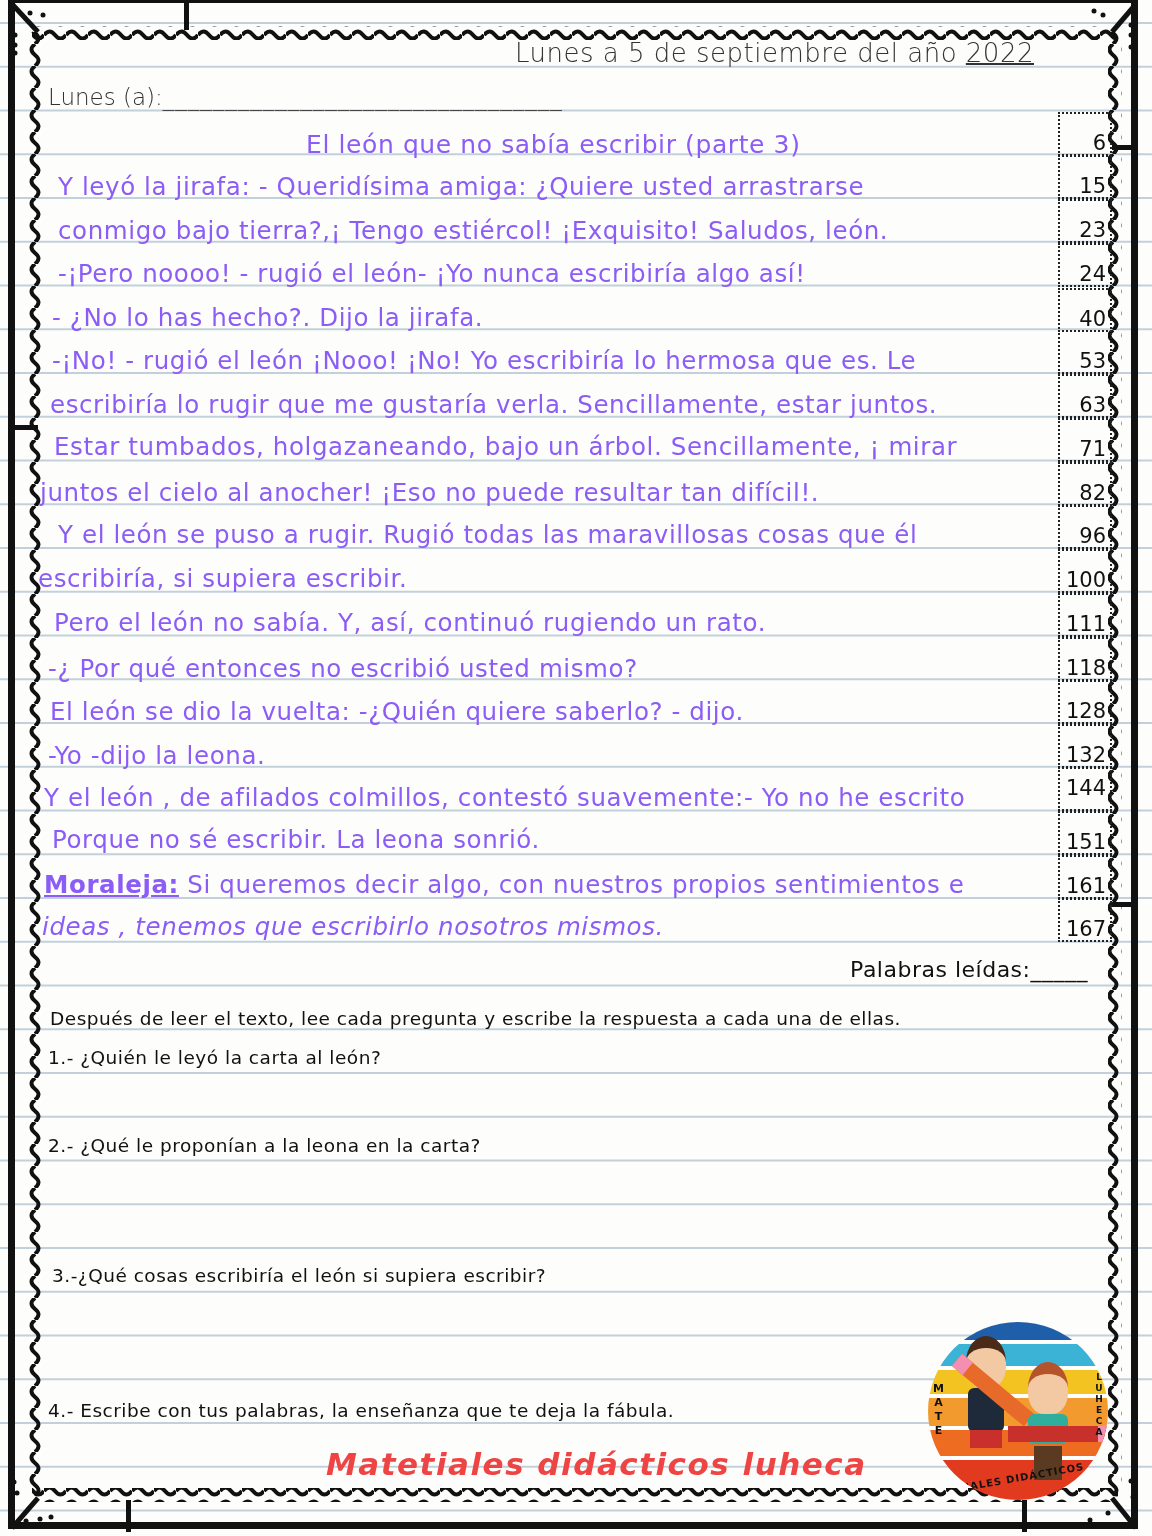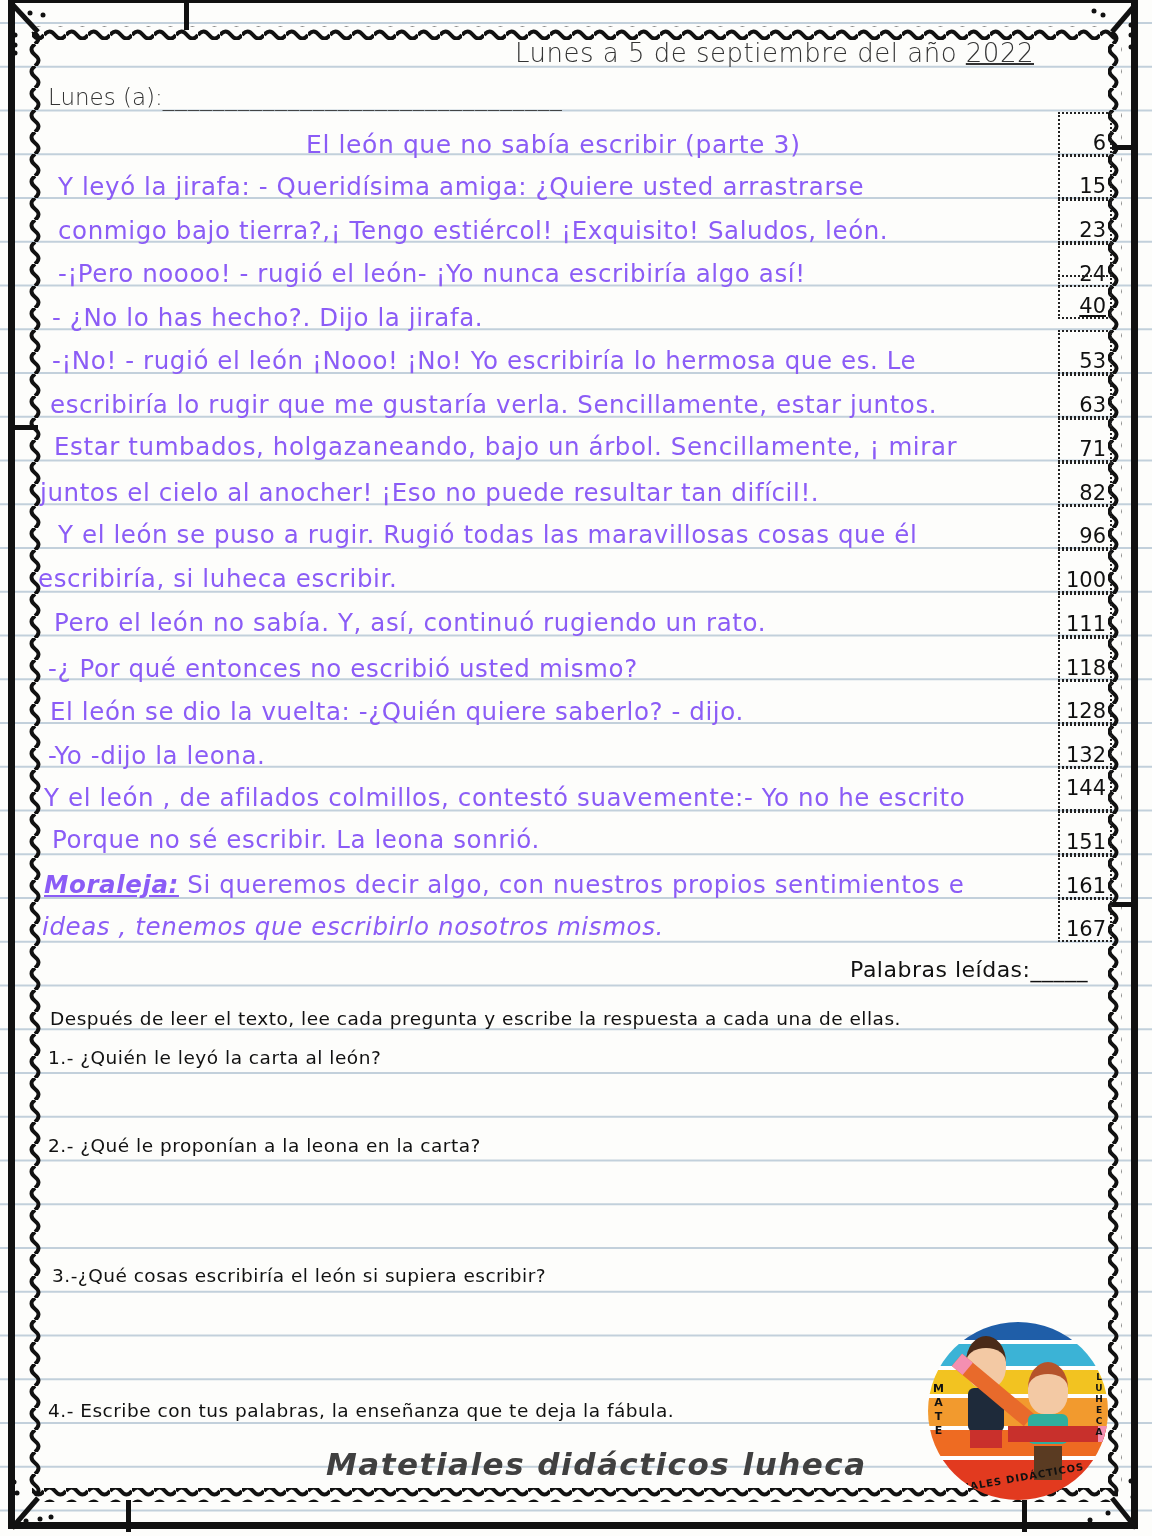--- a/index.html
+++ b/index.html
@@ -37,21 +37,21 @@
 
   .story {
     position:absolute; left:40px; top:122px; width:1018px;
   }
   .story-line {
     position:absolute; left:0; white-space:nowrap;
     font-family:"DejaVu Sans", sans-serif; font-size:24.5px; letter-spacing:0.6px;
     color:#8b5cf6;
   }
   .story-line.title { font-size:25px; }
-  .story-line .moral-label { font-weight:bold; text-decoration:underline;font-style:italic; }
+  .story-line .moral-label { font-weight:bold; text-decoration:underline; }
 
   .counts {
     position:absolute; left:1058px; top:112px; width:56px;
   }
   .count-box {
     position:absolute; left:0; width:54px; height:44px;
     border:2px dotted #222; box-sizing:border-box;
     text-align:right; padding-right:4px;
     font-size:21px; color:#111; line-height:58px;
   }
@@ -63,21 +63,21 @@
   .instructions {
     position:absolute; top:1008px; left:50px;
     font-size:18.5px; letter-spacing:0.5px;
   }
   .question {
     position:absolute; left:50px; font-size:18.5px; letter-spacing:0.5px; white-space:nowrap;
   }
   .footer-brand {
     position:absolute; top:1446px; left:326px;
     font-family:"DejaVu Sans", sans-serif; font-weight:bold; font-style:italic;
-    font-size:31px; letter-spacing:1.5px; color:#404040;
+    font-size:31px; letter-spacing:1.5px; color:#ef4444;
   }
   .logo {
     position:absolute; left:928px; top:1322px; width:180px; height:178px; border-radius:50%;
     overflow:hidden;
     background: repeating-linear-gradient(to bottom,
       #1f5ea8 0px, #1f5ea8 18px, #fff 18px, #fff 22px,
       #3bb3d6 22px, #3bb3d6 44px, #fff 44px, #fff 48px,
       #f2c321 48px, #f2c321 72px, #fff 72px, #fff 76px,
       #f29a2e 76px, #f29a2e 104px, #fff 104px, #fff 108px,
       #ee6b22 108px, #ee6b22 134px, #fff 134px, #fff 138px,
@@ -153,39 +153,39 @@
   <div class="story-line title" style="left:266px;top:8px;">El león que no sabía escribir (parte 3)</div>
   <div class="story-line" style="left:18px;top:50px;">Y leyó la jirafa: - Queridísima amiga: ¿Quiere usted arrastrarse</div>
   <div class="story-line" style="left:18px;top:94px;">conmigo bajo tierra?,¡ Tengo estiércol! ¡Exquisito! Saludos, león.</div>
   <div class="story-line" style="left:18px;top:137px;">-¡Pero noooo! - rugió el león- ¡Yo nunca escribiría algo así!</div>
   <div class="story-line" style="left:12px;top:181px;">- ¿No lo has hecho?. Dijo la jirafa.</div>
   <div class="story-line" style="left:12px;top:224px;">-¡No! - rugió el león ¡Nooo! ¡No! Yo escribiría lo hermosa que es. Le</div>
   <div class="story-line" style="left:10px;top:268px;">escribiría lo rugir que me gustaría verla. Sencillamente, estar juntos.</div>
   <div class="story-line" style="left:14px;top:310px;">Estar tumbados, holgazaneando, bajo un árbol. Sencillamente, ¡ mirar</div>
   <div class="story-line" style="left:0px;top:356px;">juntos el cielo al anocher! ¡Eso no puede resultar tan difícil!.</div>
   <div class="story-line" style="left:18px;top:398px;">Y el león se puso a rugir. Rugió todas las maravillosas cosas que él</div>
-  <div class="story-line" style="left:-2px;top:442px;">escribiría, si luheca escribir.</div>
+  <div class="story-line" style="left:-2px;top:442px;">escribiría, si supiera escribir.</div>
   <div class="story-line" style="left:14px;top:486px;">Pero el león no sabía. Y, así, continuó rugiendo un rato.</div>
   <div class="story-line" style="left:8px;top:532px;">-¿ Por qué entonces no escribió usted mismo?</div>
   <div class="story-line" style="left:10px;top:575px;">El león se dio la vuelta: -¿Quién quiere saberlo? - dijo.</div>
   <div class="story-line" style="left:8px;top:619px;">-Yo -dijo la leona.</div>
   <div class="story-line" style="left:4px;top:661px;">Y el león , de afilados colmillos, contestó suavemente:- Yo no he escrito</div>
   <div class="story-line" style="left:12px;top:703px;">Porque no sé escribir. La leona sonrió.</div>
   <div class="story-line" style="left:4px;top:748px;">
     <span class="moral-label">Moraleja:</span><span> Si queremos decir algo, con nuestros propios sentimientos e</span>
   </div>
   <div class="story-line" style="left:2px;top:790px;font-style:italic;">ideas , tenemos que escribirlo nosotros mismos.</div>
 </div>
 
 <div class="counts">
   <div class="count-box" style="top:0px;">6</div>
   <div class="count-box" style="top:43px;">15</div>
   <div class="count-box" style="top:87px;">23</div>
   <div class="count-box" style="top:131px;">24</div>
-  <div class="count-box" style="top:163px;text-decoration:underline;">40</div>
+  <div class="count-box" style="top:176px;">40</div>
   <div class="count-box" style="top:218px;">53</div>
   <div class="count-box" style="top:262px;">63</div>
   <div class="count-box" style="top:306px;">71</div>
   <div class="count-box" style="top:350px;">82</div>
   <div class="count-box" style="top:393px;">96</div>
   <div class="count-box" style="top:437px;">100</div>
   <div class="count-box" style="top:481px;">111</div>
   <div class="count-box" style="top:525px;">118</div>
   <div class="count-box" style="top:568px;">128</div>
   <div class="count-box" style="top:612px;">132</div>

